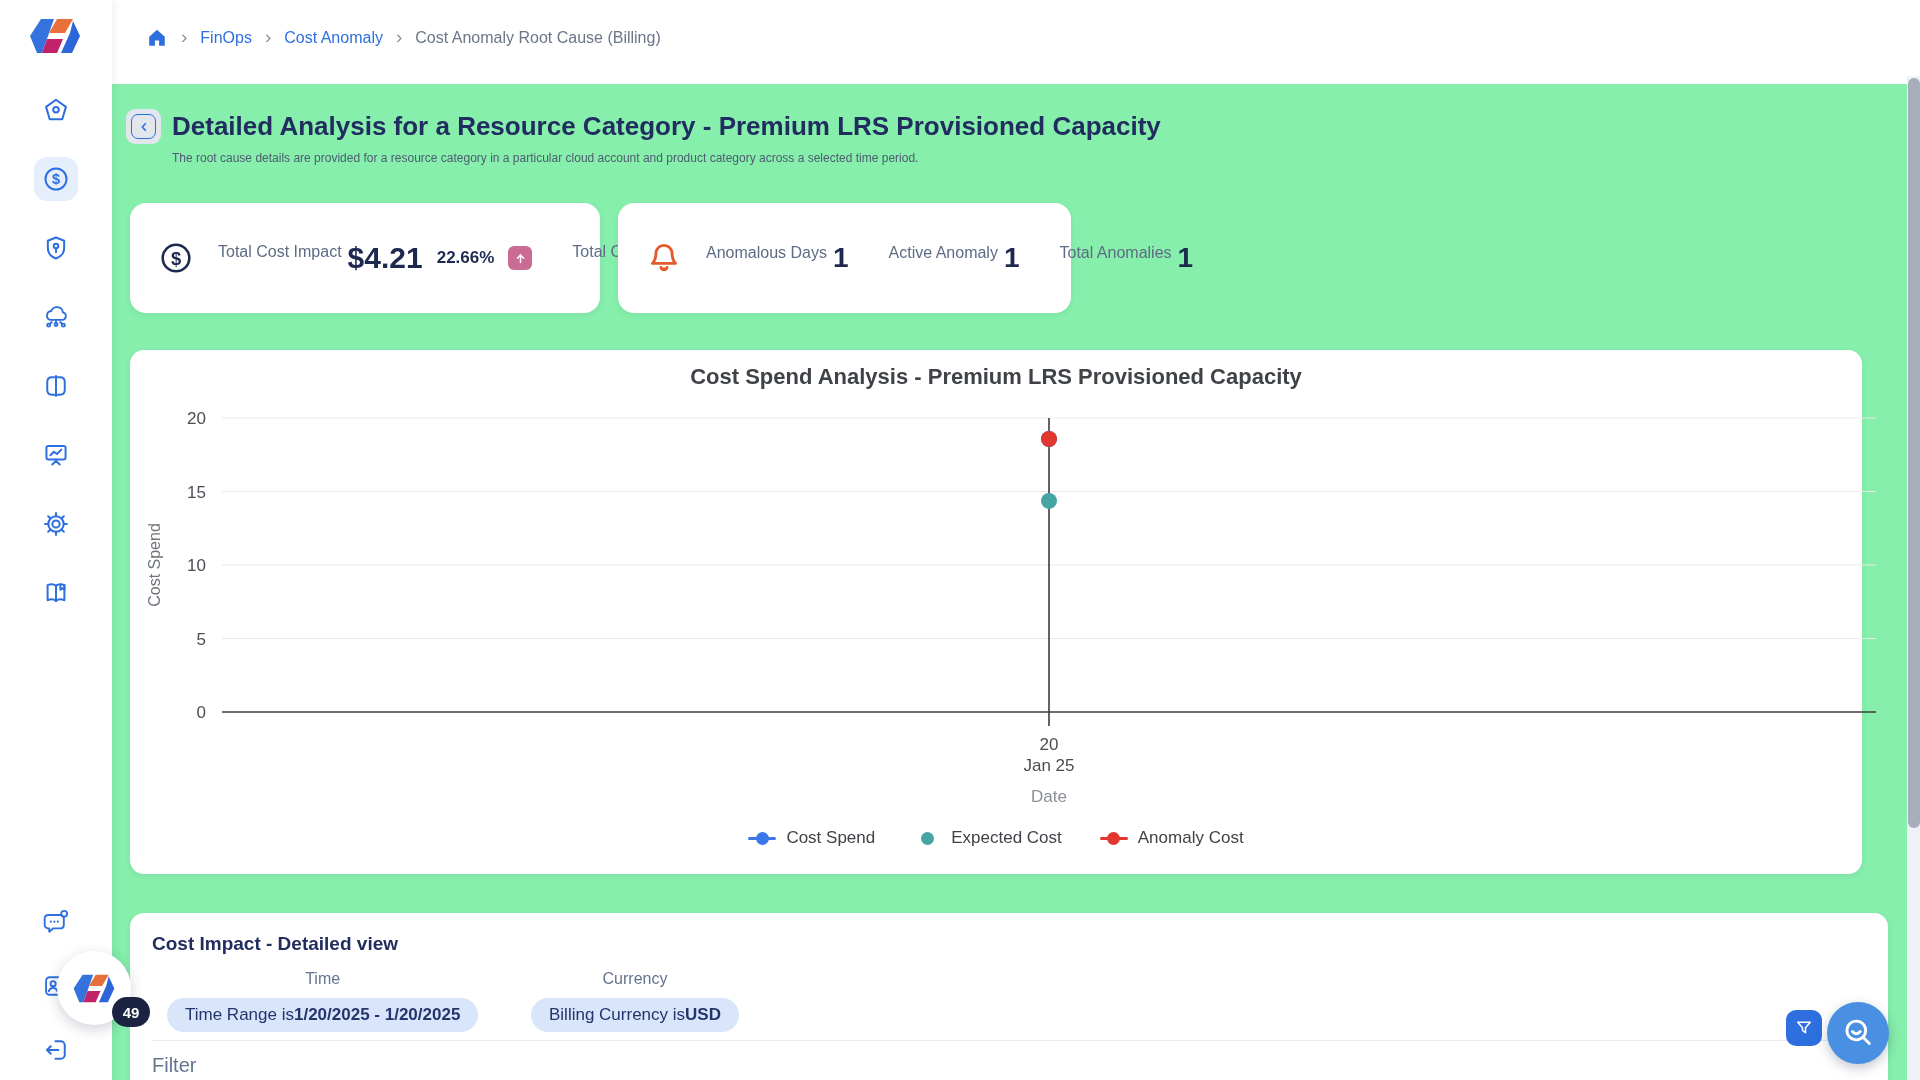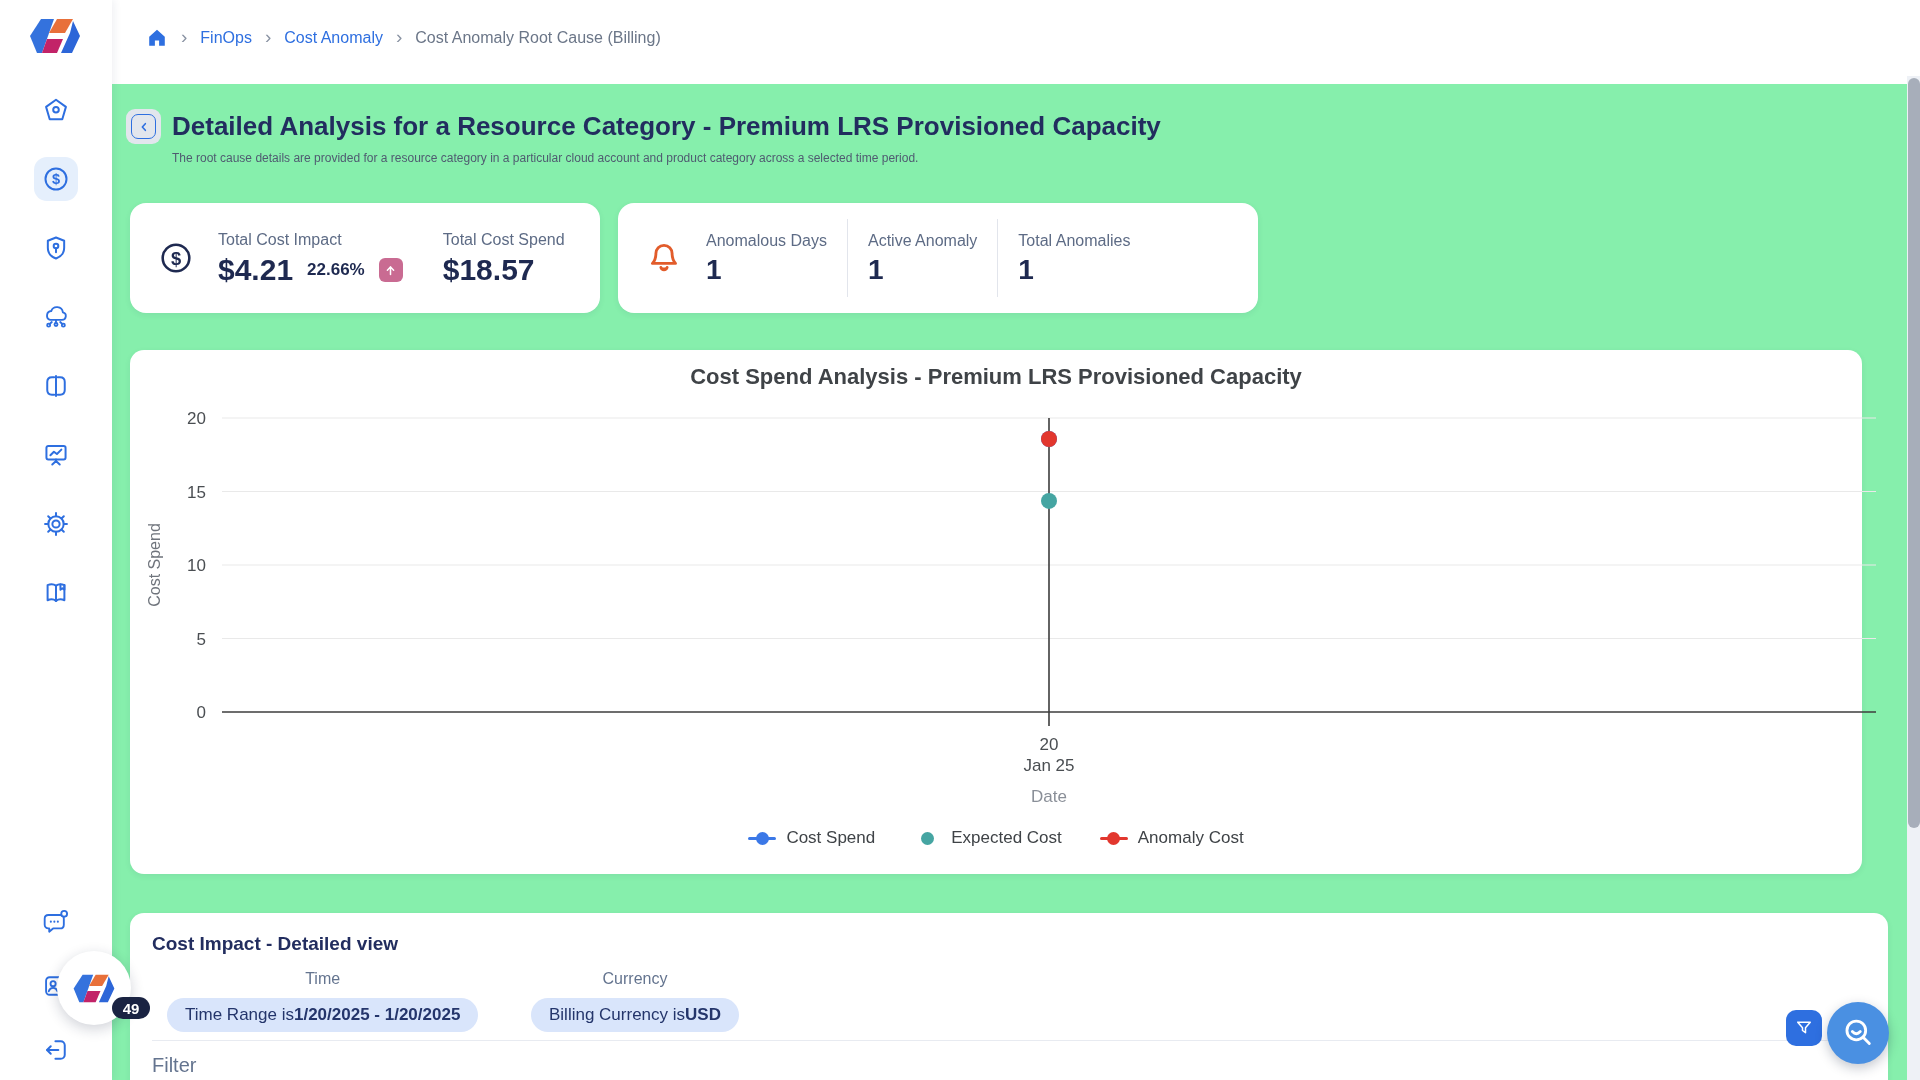--- a/index.html
+++ b/index.html
@@ -29,23 +29,23 @@
   .back-btn { position:absolute; left:14px; top:25px; width:35px; height:35px; background:#e2e6ed; border-radius:9px;
               display:flex; align-items:center; justify-content:center; cursor:pointer; }
   .back-inner { width:25px; height:25px; border:1.6px solid #2e6fe0; border-radius:7px; display:flex; align-items:center; justify-content:center; }
   .page-title { position:absolute; left:60px; top:27px; font-size:26px; font-weight:700; color:#222d5f; }
   .page-sub { position:absolute; left:60px; top:67px; font-size:12px; color:#4f5b70; }
 
   .stats-row { position:absolute; left:18px; top:119px; display:flex; gap:18px; }
   .stat-card { background:#fff; border-radius:16px; height:110px; box-shadow:0 2px 6px rgba(25,39,80,.07);
                display:flex; align-items:center; }
   .stat-card.cost { width:470px; padding:0 26px 0 24px; }
-  .stat-card.anom { width:640px; padding:0 24px; }
+  .stat-card.anom { width:453px; padding:0 24px; }
   .stat-icon { width:44px; height:44px; display:flex; align-items:center; justify-content:center; flex:none; }
-  .stat-group { display:flex; flex-direction:column; gap:6px; padding:0 20px; }
+  .stat-group { display:flex; flex-direction:row; gap:6px; padding:0 20px; }
   .stat-label { font-size:16px; color:#5d6b85; white-space:nowrap; }
   .stat-value { font-size:30px; font-weight:700; color:#1e2950; line-height:1; }
   .stat-value.small { font-size:28px; }
   .impact-line { display:flex; align-items:center; gap:14px; }
   .pct { font-size:17px; font-weight:700; color:#1e2950; }
   .pct-badge { width:24px; height:24px; border-radius:6px; background:#c96b92; display:flex; align-items:center; justify-content:center; }
   .vdiv { width:1px; align-self:stretch; margin:16px 0; background:#e2e5ec; }
 
   
   .chart-card { position:absolute; left:18px; top:266px; width:1732px; height:524px; background:#fff; border-radius:14px;
@@ -70,21 +70,21 @@
   .detail-div { position:absolute; left:22px; top:127px; width:1714px; height:1px; background:#e8ebf1; }
   .filter-label { position:absolute; left:22px; top:141px; font-size:20px; color:#64748f; }
   .fchip { position:absolute; top:167px; height:34px; background:#d9e5fb; border-radius:17px; cursor:pointer; }
   .fchip.outline { background:#fff; border:1.6px solid #2e6fe0; }
 
   
   .scroll-track { position:absolute; right:0; top:76px; width:13px; height:1004px; background:#eef1f6; z-index:6; }
   .scroll-thumb { position:absolute; right:0.5px; top:2px; width:12px; height:750px; background:#a7aeba; border-radius:6px; }
   .fab-logo { position:absolute; left:57px; top:951px; width:74px; height:74px; background:#fff; border-radius:50%;
               box-shadow:0 4px 14px rgba(20,30,60,.20); display:flex; align-items:center; justify-content:center; z-index:9; cursor:pointer; }
-  .fab-badge { position:absolute; left:112px; top:997px; min-width:38px; height:22px; padding:0 8px; background:#1a2342; border-radius:15px;
+  .fab-badge { position:absolute; left:112px; top:997px; min-width:38px; height:30px; padding:0 8px; background:#1a2342; border-radius:15px;
                color:#fff; font-size:15px; font-weight:700; display:flex; align-items:center; justify-content:center; z-index:10; cursor:pointer; }
   .btn-funnel { position:absolute; left:1786px; top:1010px; width:36px; height:36px; background:#2e6fe0; border-radius:10px;
                 display:flex; align-items:center; justify-content:center; z-index:9; cursor:pointer; }
   .btn-search { position:absolute; left:1827px; top:1002px; width:62px; height:62px; background:#4a90e2; border-radius:50%;
                 box-shadow:0 4px 12px rgba(20,30,60,.25); display:flex; align-items:center; justify-content:center; z-index:9; cursor:pointer; }
 </style>
 </head>
 <body>
 
 <div class="sidebar">

